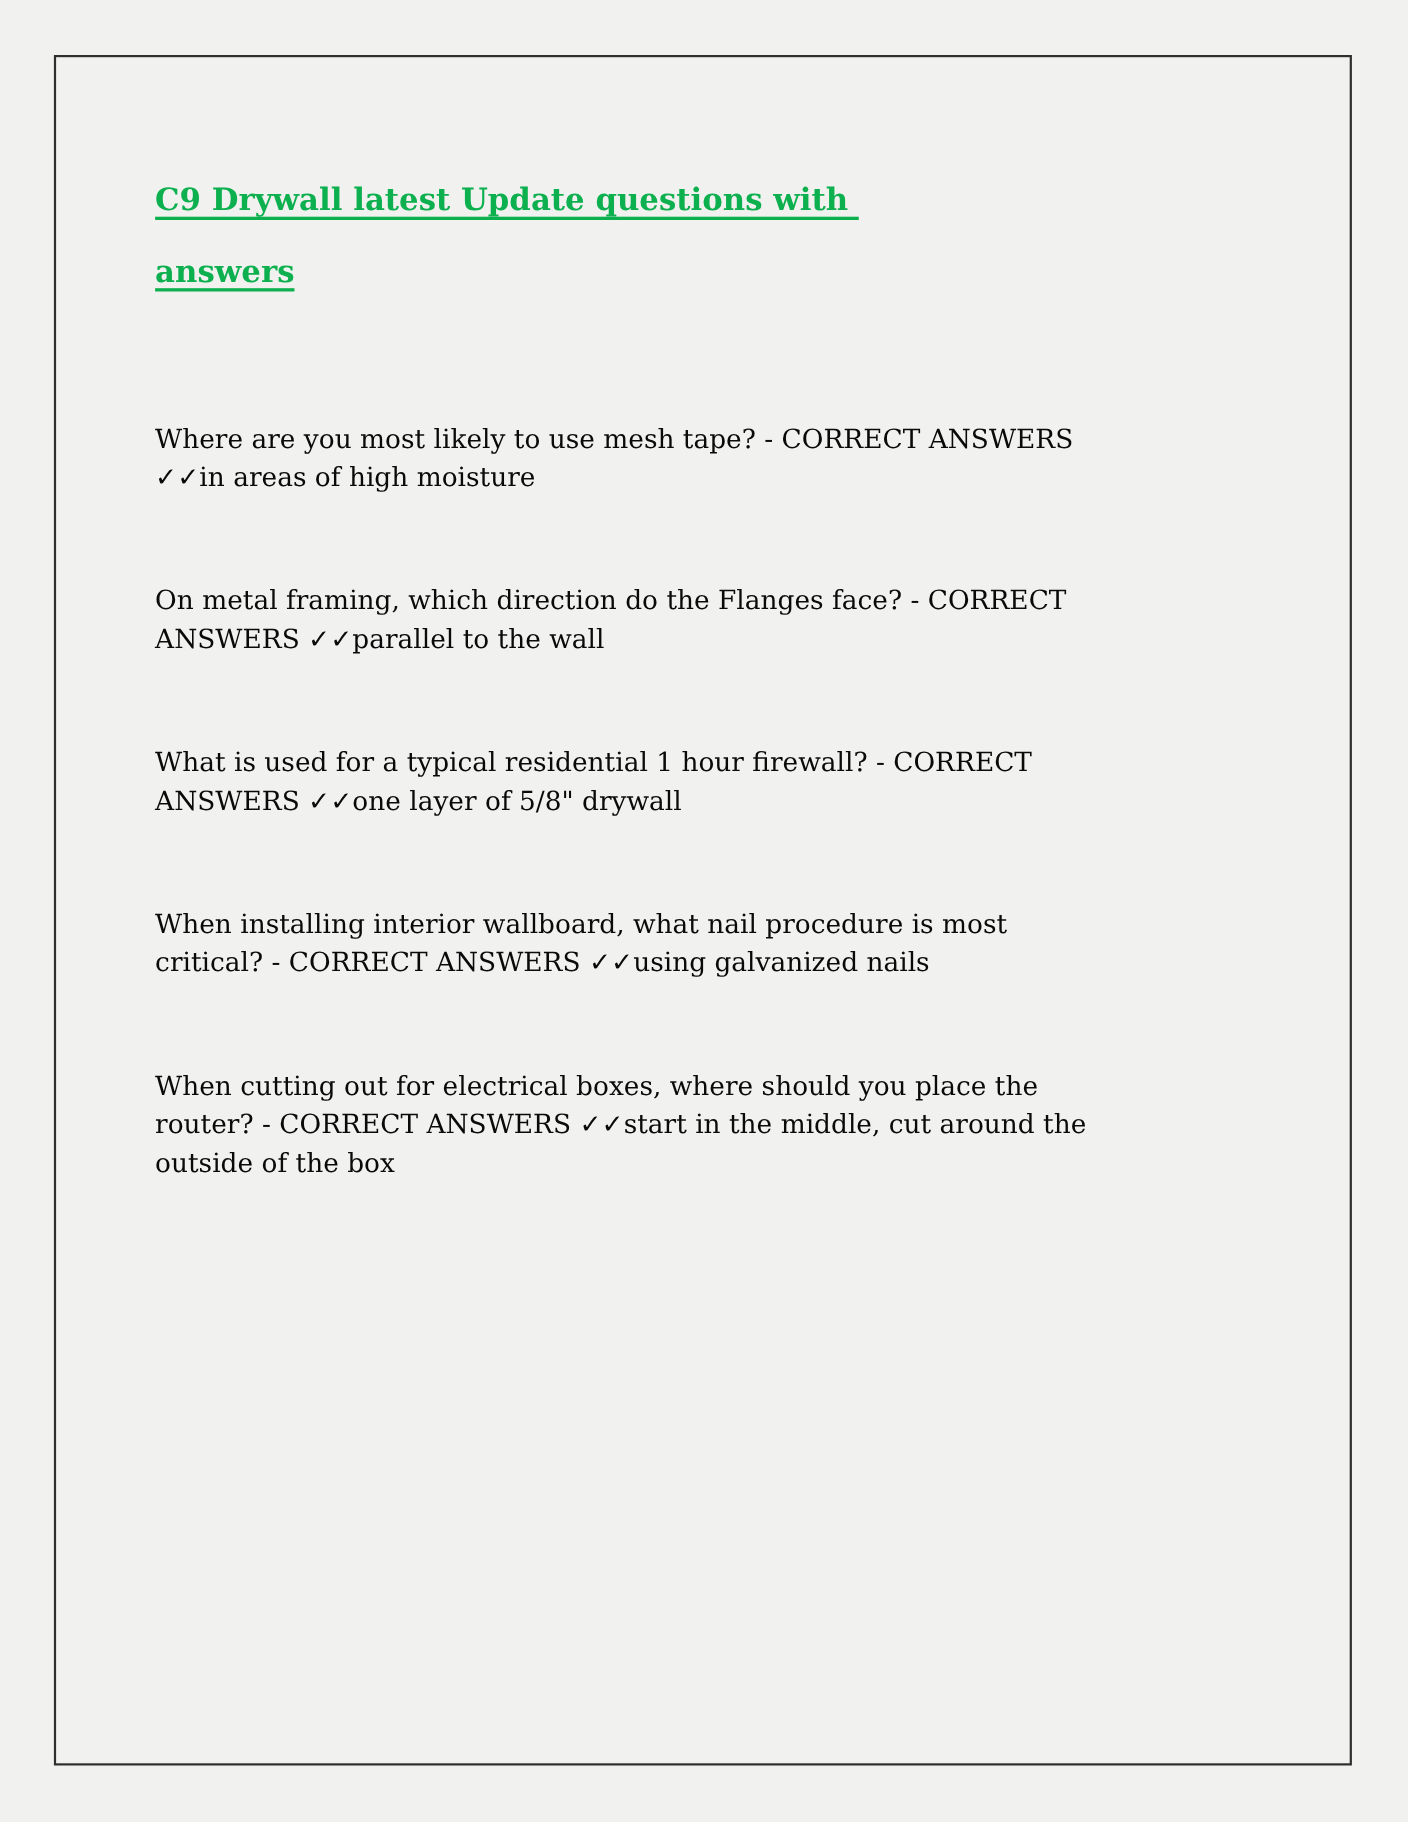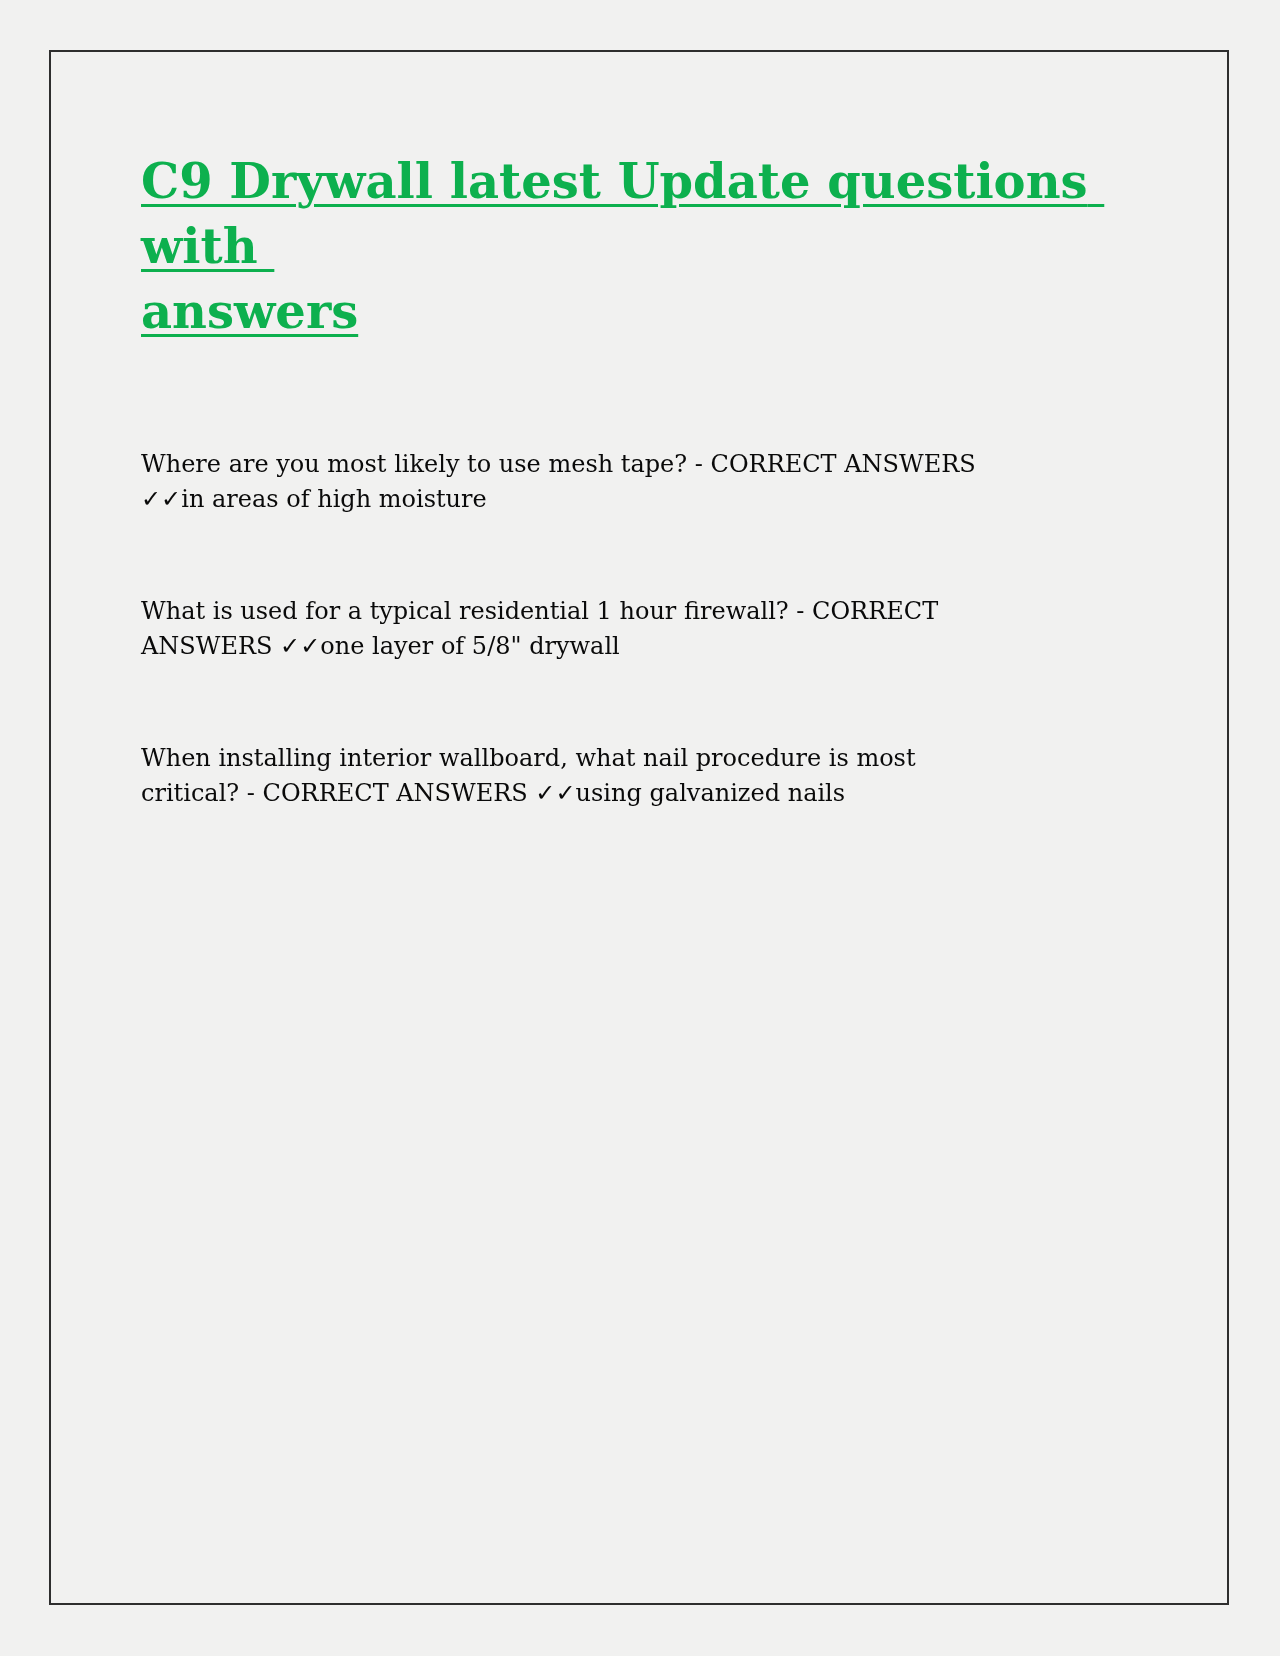--- a/index.html
+++ b/index.html
@@ -25,21 +25,21 @@
     background: var(--page_background, #f1f1f0);
   }
   .content {
     position: absolute;
     left: 141px;
     top: 149px;
     width: 1010px;
   }
   h1.title {
     margin: 0 0 103px 0;
-    font-size: 48px;
+    font-size: 28px;
     line-height: 65px;
     font-weight: bold;
     color: var(--title_green, #0db04e);
     text-decoration: underline;
     text-decoration-thickness: 3px;
     text-underline-offset: 6px;
     white-space: pre-wrap;
   }
   p.qa {
     margin: 0 0 77px 0;
@@ -52,18 +52,23 @@
 </head>
 <body style="--page_background: #f1f1f0; --frame_border: #2e2e2e; --title_green: #0db04e; --body_text: #0a0a0a;">
 
 <div>
   <div class="frame"></div>
   <div class="content">
     <h1 class="title">C9 Drywall latest Update questions with 
 answers</h1>
     <p class="qa">Where are you most likely to use mesh tape? - CORRECT ANSWERS
 ✓✓in areas of high moisture</p>
+    <p class="qa">On metal framing, which direction do the Flanges face? - CORRECT
+ANSWERS ✓✓parallel to the wall</p>
     <p class="qa">What is used for a typical residential 1 hour firewall? - CORRECT
 ANSWERS ✓✓one layer of 5/8" drywall</p>
     <p class="qa">When installing interior wallboard, what nail procedure is most
 critical? - CORRECT ANSWERS ✓✓using galvanized nails</p>
+    <p class="qa">When cutting out for electrical boxes, where should you place the
+router? - CORRECT ANSWERS ✓✓start in the middle, cut around the
+outside of the box</p>
   </div>
 </div>
 
 </body></html>

